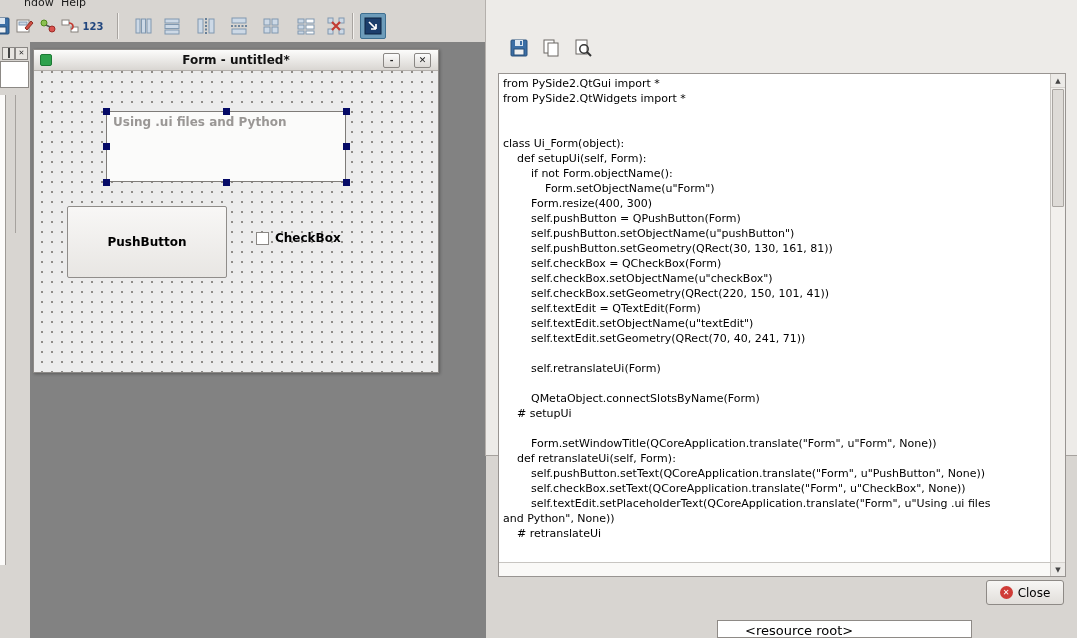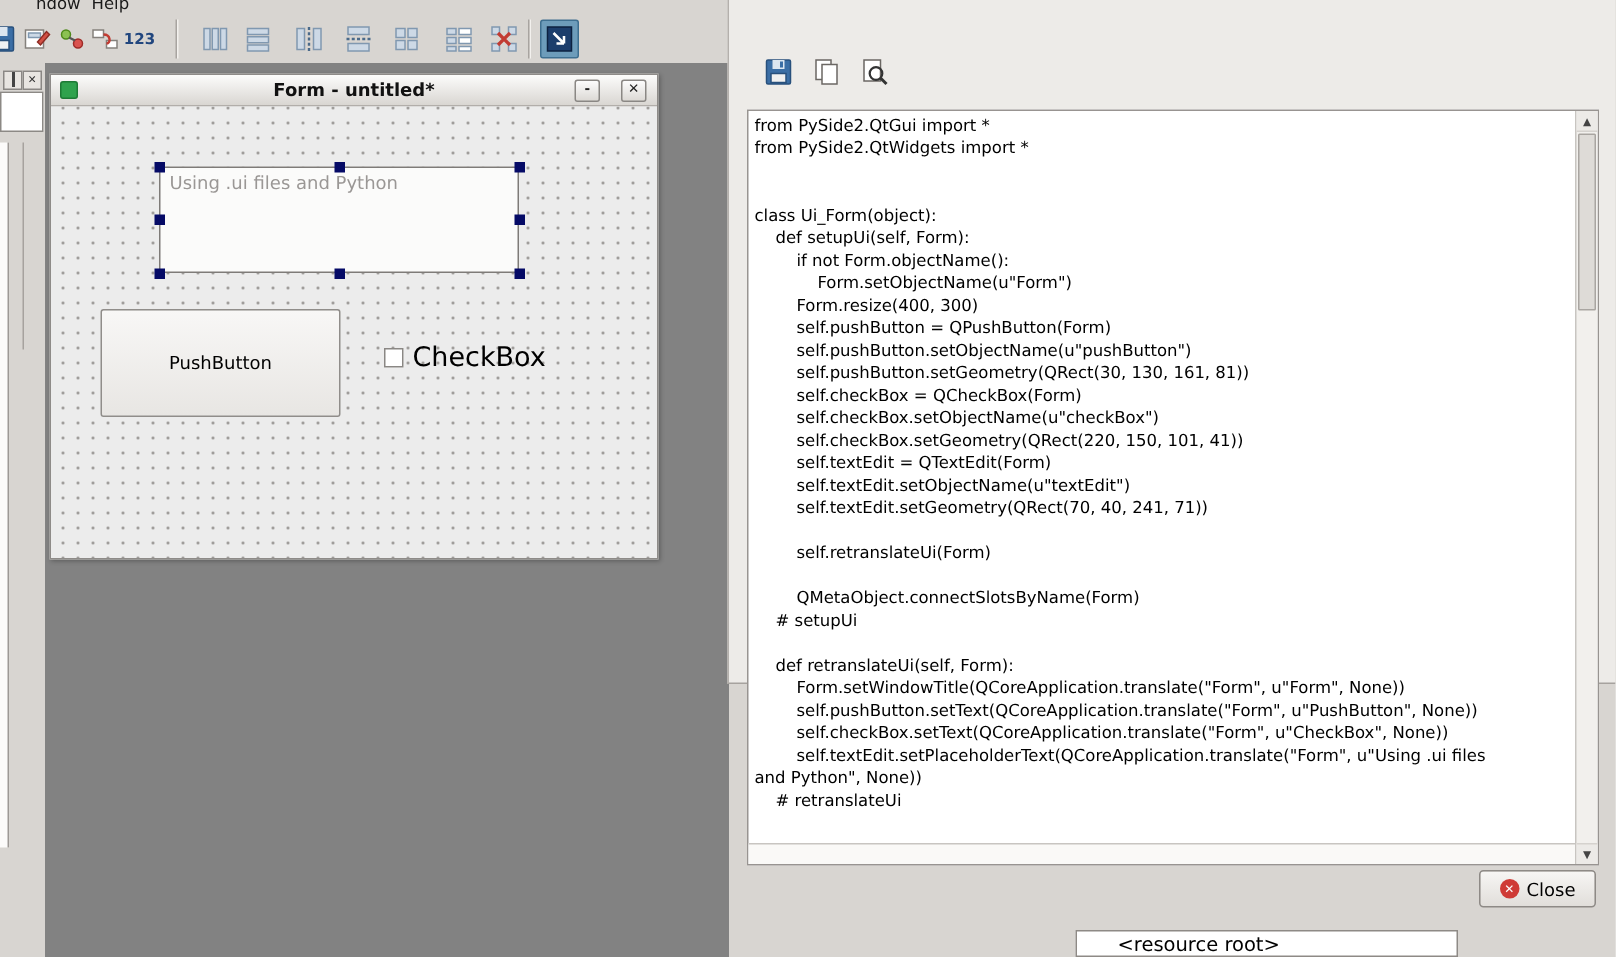--- a/index.html
+++ b/index.html
@@ -33,30 +33,30 @@
     background:linear-gradient(#fcfcfb,#d9d6d2);border-bottom:1px solid #b2aeaa;}
   .win-icon{position:absolute;left:6px;top:4px;width:12px;height:12px;background:#2fa24d;border:1px solid #1d7a35;border-radius:2px;}
   .win-icon .dot{width:6px;height:6px;background:#eaf6ee;margin:2px;}
   .win-title{position:absolute;left:0;right:0;top:3px;text-align:center;font-size:12px;font-weight:600;color:#111;}
   .winbtn{position:absolute;top:3px;width:17px;height:15px;background:linear-gradient(#fcfcfc,#dcd9d5);
     border:1px solid #8a8784;border-radius:2px;font-size:9px;font-weight:bold;line-height:13px;text-align:center;color:#222;}
   .winbtn.min{right:38px;}
   .winbtn.cls{right:7px;}
   .canvas{position:absolute;left:0;right:0;top:21px;bottom:0;background-color:#ececec;
     background-image:radial-gradient(circle,#8f8c89 0.8px,rgba(0,0,0,0) 1px);
-    background-size:10px 10px;background-position:3px 6px;}
+    background-size:10px 10px;background-position:3px 6px;font-weight:bold;}
   .textedit{position:absolute;left:72px;top:40px;width:240px;height:71px;background:#fbfbfa;border:1px solid #7e7b78;}
   .textedit .ph{margin:3px 6px;font-size:12px;color:#9a9795;}
   .handle{position:absolute;width:7px;height:7px;background:#050a66;z-index:3;}
   .pushbutton{position:absolute;left:33px;top:135px;width:160px;height:72px;
     background:linear-gradient(#f8f7f6,#e8e6e3);border:1px solid #908d8a;border-radius:2px;
     display:flex;align-items:center;justify-content:center;font-size:12px;}
   .checkbox{position:absolute;left:222px;top:159px;height:16px;display:flex;align-items:center;}
   .cb-box{width:13px;height:13px;background:#fff;border:1px solid #8a8784;}
-  .cb-label{margin-left:6px;font-size:18px;}
+  .cb-label{margin-left:6px;font-size:12px;}
   
   .code-dialog{position:absolute;left:485px;top:0;width:592px;height:456px;background:#edebe8;
     border-left:1px solid #b4b0ac;border-bottom:1px solid #a6a29e;z-index:3;}
   .dlg-btn{position:absolute;top:36px;width:24px;height:24px;display:flex;align-items:center;justify-content:center;}
   .code-area{position:absolute;left:12px;top:73px;width:568px;height:504px;background:#fff;border:1px solid #989491;}
   .code-text{position:absolute;left:4px;top:2px;right:16px;bottom:15px;overflow:hidden;}
   .code-line{height:15px;font-size:11px;line-height:15px;white-space:pre;font-family:"DejaVu Sans",sans-serif;}
   .vscroll{position:absolute;right:0;top:0;bottom:0;width:15px;background:#f2f0ed;border-left:1px solid #c8c5c1;}
   .sb-btn{position:absolute;left:0;right:0;height:14px;font-size:7px;line-height:14px;text-align:center;color:#444;background:#eceae7;}
   .sb-btn.up{top:0;border-bottom:1px solid #d5d2ce;}
@@ -250,22 +250,22 @@
           <div class="code-line">        self.checkBox.setGeometry(QRect(220, 150, 101, 41))</div>
           <div class="code-line">        self.textEdit = QTextEdit(Form)</div>
           <div class="code-line">        self.textEdit.setObjectName(u"textEdit")</div>
           <div class="code-line">        self.textEdit.setGeometry(QRect(70, 40, 241, 71))</div>
           <div class="code-line"></div>
           <div class="code-line">        self.retranslateUi(Form)</div>
           <div class="code-line"></div>
           <div class="code-line">        QMetaObject.connectSlotsByName(Form)</div>
           <div class="code-line">    # setupUi</div>
           <div class="code-line"></div>
+          <div class="code-line">        Form.setWindowTitle(QCoreApplication.translate("Form", u"Form", None))</div>
           <div class="code-line">    def retranslateUi(self, Form):</div>
-          <div class="code-line">        Form.setWindowTitle(QCoreApplication.translate("Form", u"Form", None))</div>
           <div class="code-line">        self.pushButton.setText(QCoreApplication.translate("Form", u"PushButton", None))</div>
           <div class="code-line">        self.checkBox.setText(QCoreApplication.translate("Form", u"CheckBox", None))</div>
           <div class="code-line">        self.textEdit.setPlaceholderText(QCoreApplication.translate("Form", u"Using .ui files</div>
           <div class="code-line">and Python", None))</div>
           <div class="code-line">    # retranslateUi</div>
         </div>
       <div class="vscroll">
         <div class="sb-btn up">▲</div>
         <div class="sb-thumb"></div>
         <div class="sb-btn down">▼</div>

